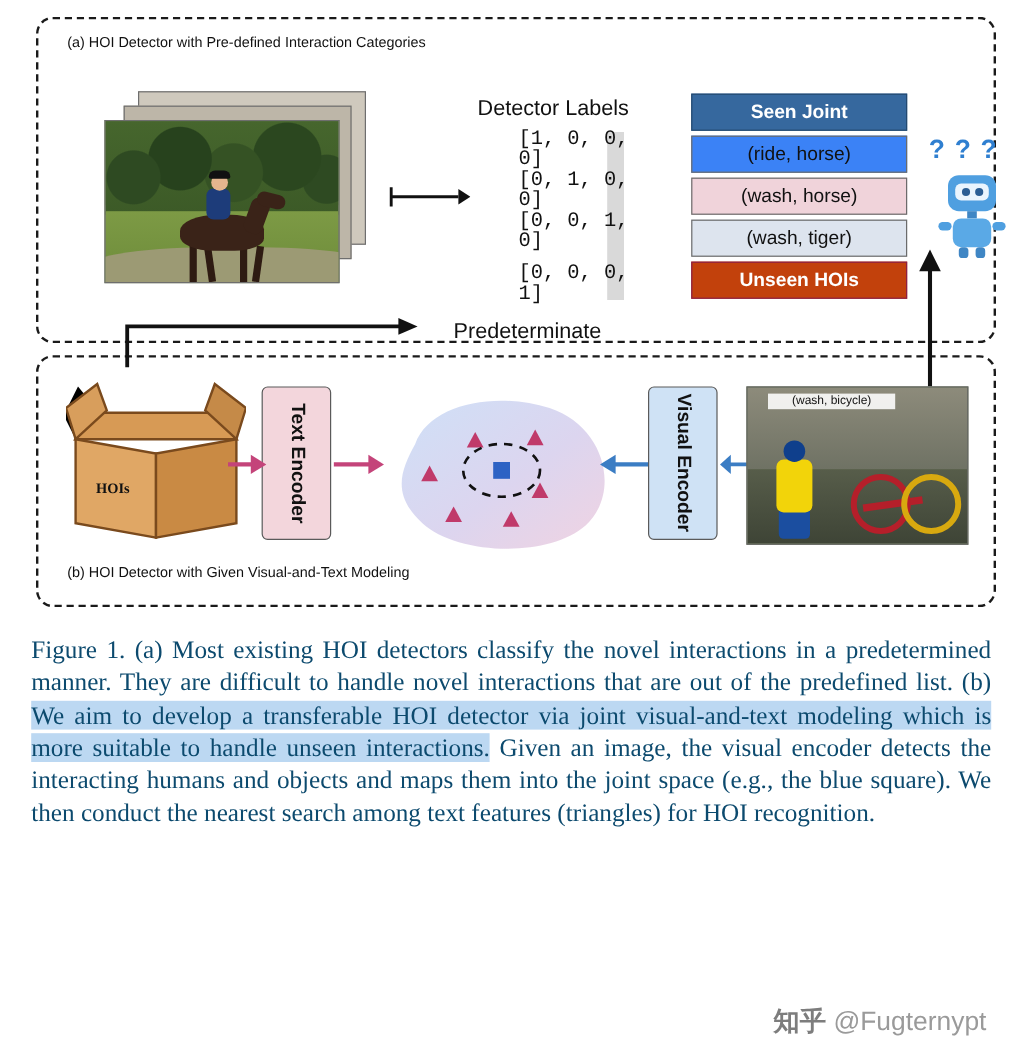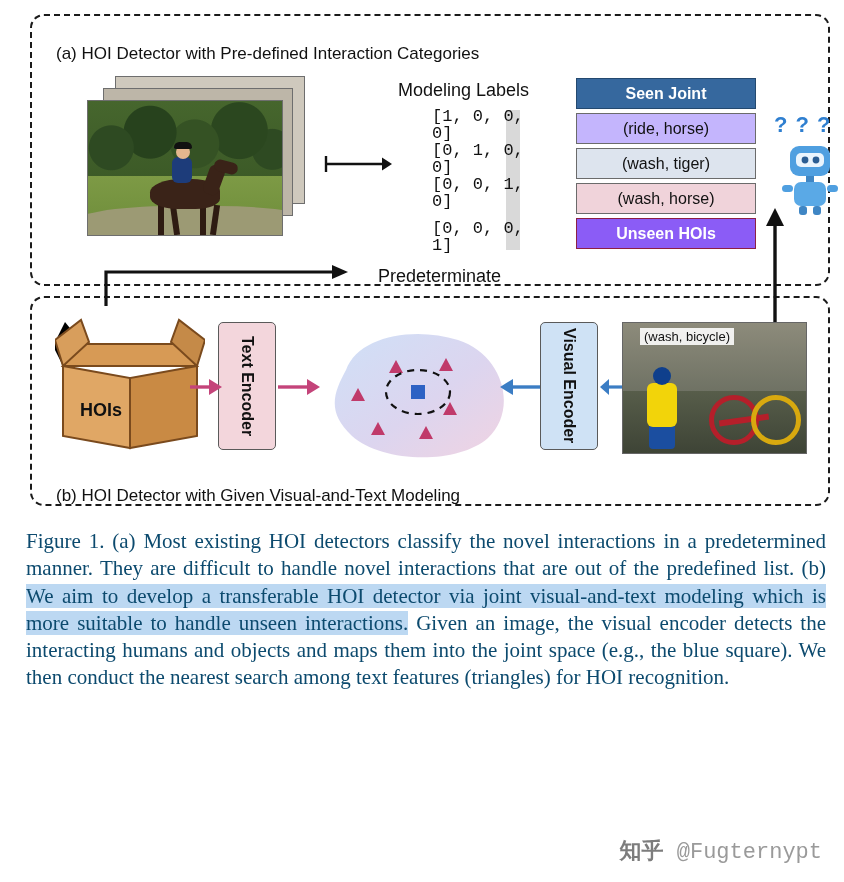--- a/index.html
+++ b/index.html
@@ -35,24 +35,23 @@
     width: 800px; height: 272px;
   }
   #panel-b {
     left: 30px; top: 296px;
     width: 800px; height: 210px;
   }
 
   .panel-caption {
     position: absolute;
     font-family: "Liberation Sans", sans-serif;
-    font-size: 17px;
+    font-size: 12px;
     color: #111;
     white-space: nowrap;
-    margin-top: 16px;
   }
   #caption-a { left: 24px; top: 12px; }
   #caption-b { left: 24px; top: 172px; }
 
   
   .photo-stack {
     position: absolute;
     left: 55px; top: 60px;
     width: 220px; height: 175px;
   }
@@ -143,44 +142,44 @@
     border: 1.5px solid #6b6b6b;
     margin-bottom: 4px;
     display: flex;
     align-items: center;
     justify-content: center;
     font-family: "Liberation Sans", sans-serif;
     font-size: 16px;
     color: #111;
   }
   .hoi-item.header { background:#36689e; color:#fff; font-weight:bold; border-color:#24496f; }
-  .hoi-item.seen   { background:#c4b5fd; }
+  .hoi-item.seen   { background:#3b82f6; }
   .hoi-item.seen2  { background:#dde4ee; }
   .hoi-item.pink   { background:#f0d3da; }
-  .hoi-item.unseen { background:#8b5cf6; color:#fff; font-weight:bold; border-color:#8c2045; }
+  .hoi-item.unseen { background:#c2410c; color:#fff; font-weight:bold; border-color:#8c2045; }
 
   
   .robot-wrap {
     position: absolute;
     left: 740px; top: 96px;
     width: 76px; height: 110px;
   }
   .qmarks {
     position:absolute; left:2px; top:0px;
     font-family:"Liberation Sans", sans-serif;
     font-size: 22px; color:#2f7fd0; font-weight:bold;
     letter-spacing: 1px;
   }
 
   
   .box3d { position:absolute; left:55px; top:316px; width:150px; height:140px; }
   .box-label {
     position:absolute; left:80px; top:400px;
-    font-family:Liberation Sans, sans-serif;
-    font-size: 18px; font-weight: bold; color:#111;text-align:right;
+    font-family:Liberation Serif, serif;
+    font-size: 12px; font-weight: bold; color:#111;text-align:right;
   }
 
   .encoder {
     position: absolute;
     box-sizing: border-box;
     border: 1.5px solid #5a5a5a;
     border-radius: 5px;
     display: flex;
     align-items: center;
     justify-content: center;
@@ -215,44 +214,44 @@
   .photo-b .kid-head { position:absolute; left:30px; bottom:68px; width:18px; height:18px; background:#0f3f8c; border-radius:50%; }
   .photo-b .wheel    { position:absolute; bottom:8px; width:40px; height:40px; border:5px solid #b51f2a; border-radius:50%; background:transparent; }
   .photo-b .wheel.w1 { left:86px; }
   .photo-b .wheel.w2 { left:128px; border-color:#d8a90f; }
   .photo-b .frame-bar{ position:absolute; left:96px; bottom:30px; width:50px; height:6px; background:#b51f2a; transform:rotate(-8deg); }
   .caption-chip {
     position: absolute;
     left: 640px; top: 328px;
     background: rgba(255,255,255,0.88);
     font-family: "Liberation Sans", sans-serif;
-    font-size: 13px;
-    color: #111;
-    padding: 1px 4px;
+    font-size: 10px;
+    color: #111;
+    padding: 1px 20px;
     white-space: nowrap;
   }
 
   
   #caption {
     position: absolute;
     left: 26px; top: 528px;
     width: 800px;
     font-family: "Liberation Serif", serif;
     font-size: 21px;
     line-height: 1.30;
     color: #0c4a6e;
     text-align: justify;
   }
   #caption .hl { background:#bcd8f2; }
 
   
   #watermark {
     position: absolute;
     right: 22px; bottom: 16px;
-    font-family: Liberation Mono, monospace;
+    font-family: Liberation Sans, sans-serif;
     font-size: 22px;
     color: #9a9a9a;
     white-space: nowrap;
   }
   #watermark .logo { color:#7d7d7d; font-weight:bold; }
 </style>
 </head>
 <body>
 
 <div id="figure">
@@ -283,38 +282,38 @@
         </div>
       </div>
     </div>
 
     <svg class="maps-to" viewBox="0 0 70 24">
       <line x1="4" y1="4" x2="4" y2="20" stroke="#111" stroke-width="2.4"></line>
       <line x1="4" y1="12" x2="60" y2="12" stroke="#111" stroke-width="2.4"></line>
       <polygon points="60,5.5 70,12 60,18.5" fill="#111"></polygon>
     </svg>
 
-    <div class="discrete-title">Modeling Labels</div>
+    <div class="discrete-title">Detector Labels</div>
 
     <div class="grey-bar"></div>
 
     <div class="code-col">
       <div class="code-row">[1, 0, 0, 0]</div>
       <div class="code-row">[0, 1, 0, 0]</div>
       <div class="code-row">[0, 0, 1, 0]</div>
       <div class="code-row last">[0, 0, 0, 1]</div>
     </div>
 
     <div class="predeterminate">Predeterminate</div>
 
     <div class="hoi-list">
       <div class="hoi-item header">Seen Joint</div>
       <div class="hoi-item seen">(ride, horse)</div>
+      <div class="hoi-item pink">(wash, horse)</div>
       <div class="hoi-item seen2">(wash, tiger)</div>
-      <div class="hoi-item pink">(wash, horse)</div>
       <div class="hoi-item unseen">Unseen HOIs</div>
     </div>
 
     <div class="robot-wrap">
       <div class="qmarks">? ? ?</div>
       <svg width="76" height="78" viewBox="0 0 76 78" style="position:absolute;left:0;top:28px">
         <rect x="18" y="6" width="40" height="30" rx="9" fill="#4f9fe0"></rect>
         <rect x="24" y="13" width="28" height="14" rx="5" fill="#eaf4fd"></rect>
         <circle cx="33" cy="20" r="3.4" fill="#2b5d93"></circle>
         <circle cx="44" cy="20" r="3.4" fill="#2b5d93"></circle>

